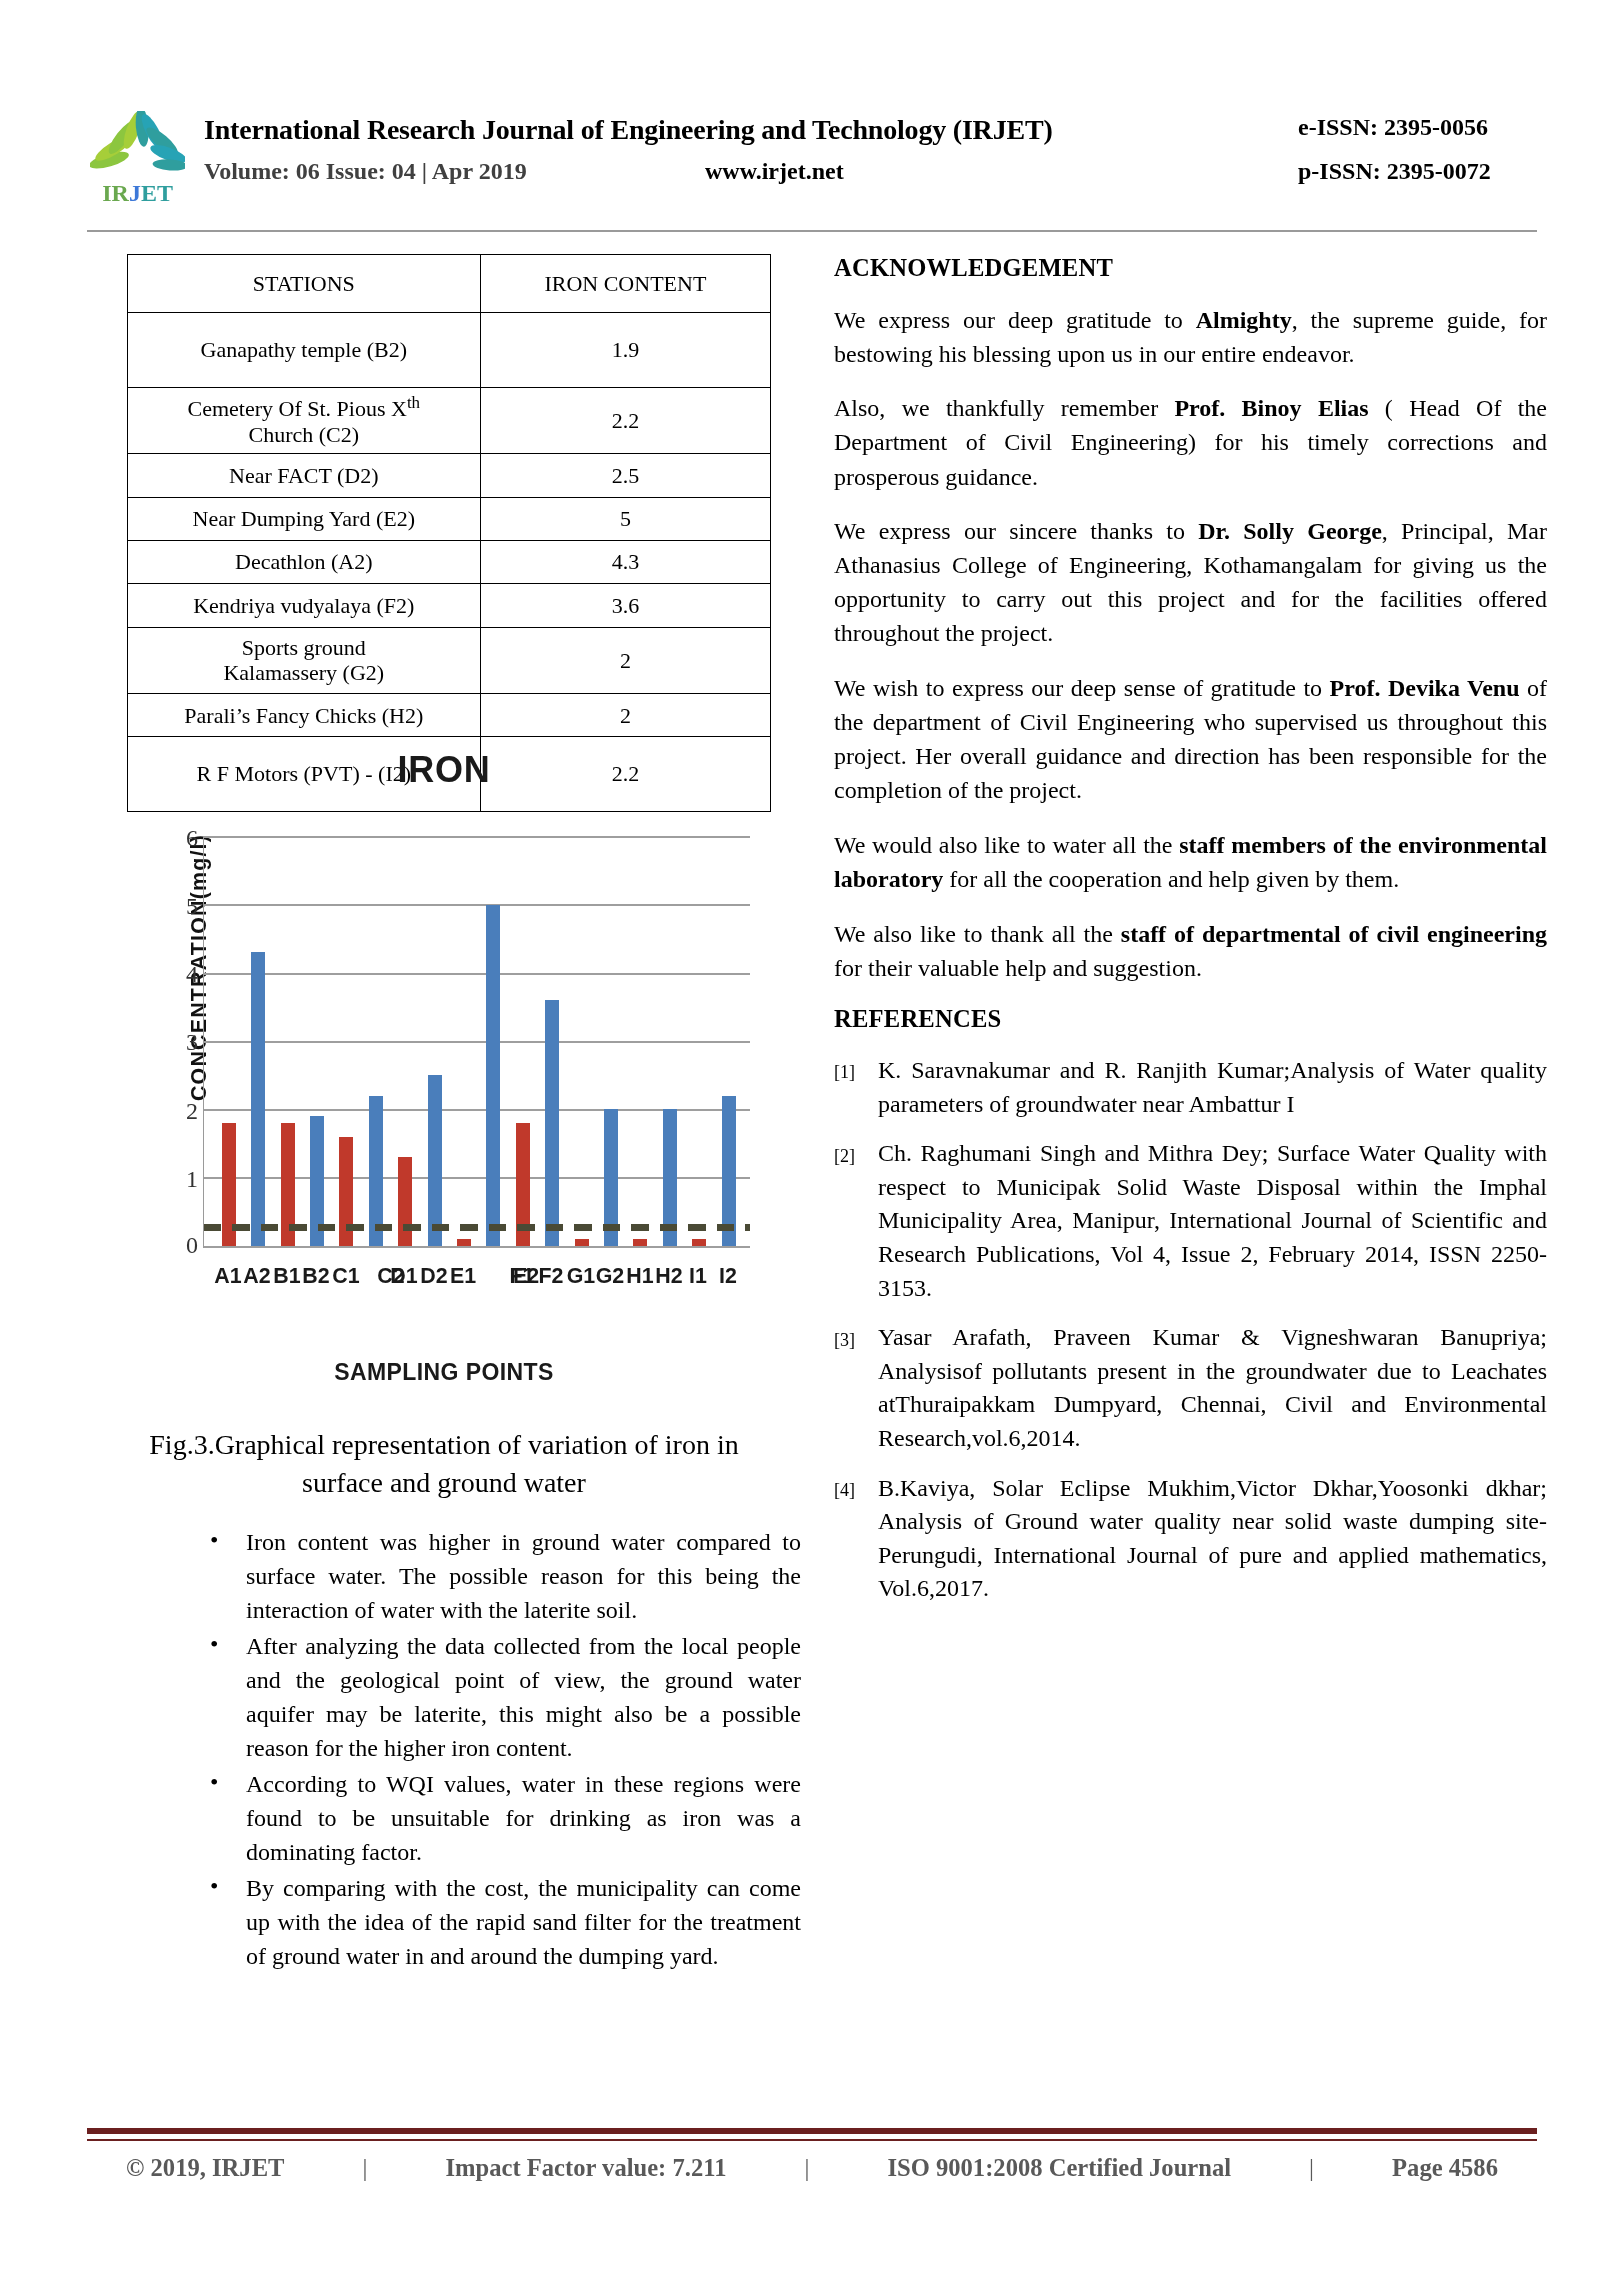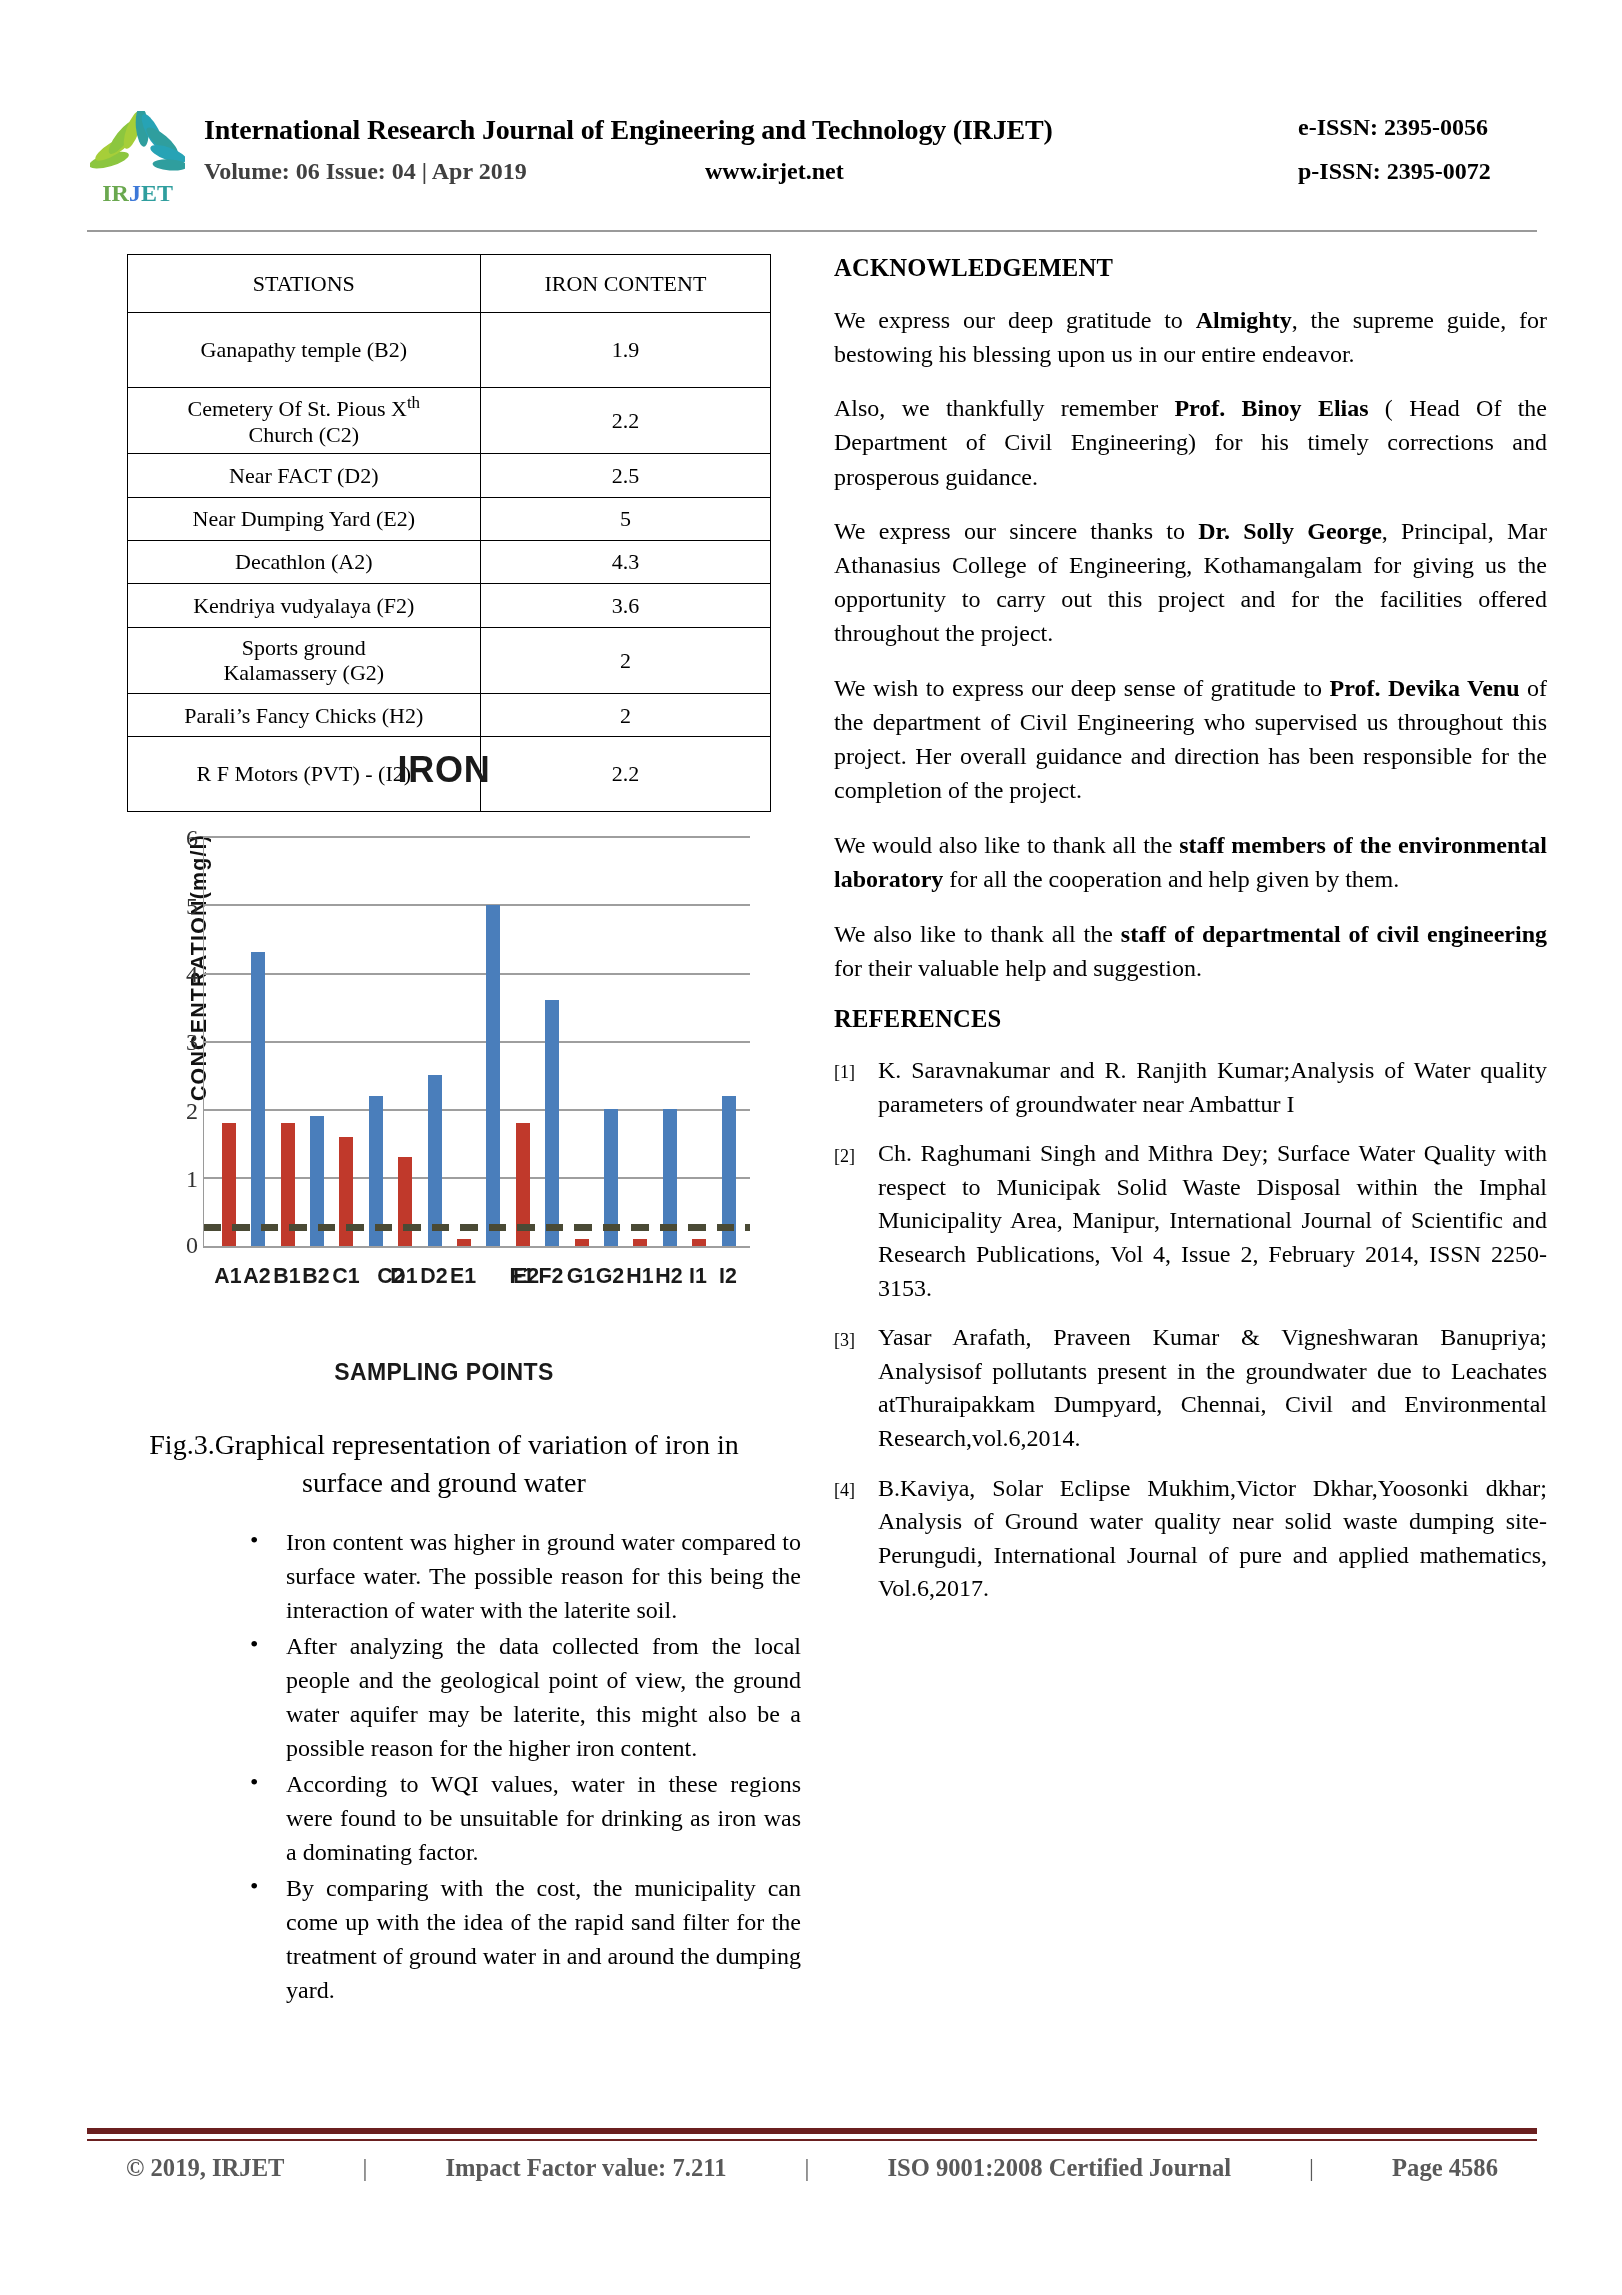--- a/index.html
+++ b/index.html
@@ -83,21 +83,21 @@
   .xaxis-title { position:absolute; left:0; top:523px; width:634px; text-align:center;
                  font-family:"Liberation Sans", sans-serif; font-weight:bold;
                  font-size:23px; letter-spacing:0.4px; color:#1a1a1a; }
 
   .figcap { position:absolute; left:127px; top:1426px; width:634px; text-align:center;
             font-size:28px; line-height:1.35; font-family:"Liberation Serif", serif; }
 
   
   ul.findings { position:absolute; left:208px; top:1525px; width:555px;
                 margin:0; padding:0 0 0 38px; list-style:none; font-size:24px; }
-  ul.findings li { position:relative; text-align:justify; line-height:1.42; margin-bottom:1.6px;margin-left:40px; }
+  ul.findings li { position:relative; text-align:justify; line-height:1.42; margin-bottom:1.6px; }
   ul.findings li::before { content:"\2022"; position:absolute; left:-36px; top:-1.6px; font-size:24px; }
 
   
   .sec-head { font-size:24.6px; font-weight:bold; font-family:"Liberation Serif", serif;
               margin:0 0 20.6px 0; letter-spacing:0.2px; }
   p.body { font-size:24px; line-height:1.42; text-align:justify; margin:0 0 20.6px 0;
            font-family:"Liberation Serif", serif; }
   p.body b { font-weight:bold; }
   .refs { margin-top:3.2px; }
   .ref { display:flex; font-size:24px; line-height:1.40; margin-bottom:16px; }
@@ -275,21 +275,21 @@
     <div class="sec-head">ACKNOWLEDGEMENT</div>
 
     <p class="body"><span>We express our deep gratitude to </span><b>Almighty</b><span>, the supreme guide, for bestowing his blessing upon us in our entire endeavor.</span></p>
 
     <p class="body"><span>Also, we thankfully remember </span><b>Prof. Binoy Elias</b><span> ( Head Of the Department of Civil Engineering) for his timely corrections and prosperous guidance.</span></p>
 
     <p class="body"><span>We express our sincere thanks to </span><b>Dr. Solly George</b><span>, Principal, Mar Athanasius College of Engineering, Kothamangalam for giving us the opportunity to carry out this project and for the facilities offered throughout the project.</span></p>
 
     <p class="body"><span>We wish to express our deep sense of gratitude to </span><b>Prof. Devika Venu</b><span> of the department of Civil Engineering who supervised us throughout this project. Her overall guidance and direction has been responsible for the completion of the project.</span></p>
 
-    <p class="body"><span>We would also like to thank all the </span><b>staff members of the environmental laboratory</b><span> for all the cooperation and help given by them.</span></p>
+    <p class="body"><span>We would also like to water all the </span><b>staff members of the environmental laboratory</b><span> for all the cooperation and help given by them.</span></p>
 
     <p class="body"><span>We also like to thank all the </span><b>staff of departmental of civil engineering</b><span> for their valuable help and suggestion.</span></p>
 
     <div class="sec-head">REFERENCES</div>
     <div class="refs" id="refs">
         <div class="ref">
           <div class="num">[1]</div>
           <div class="txt">K. Saravnakumar and R. Ranjith Kumar;Analysis of Water quality parameters of  groundwater near Ambattur I</div>
         </div>
         <div class="ref">

